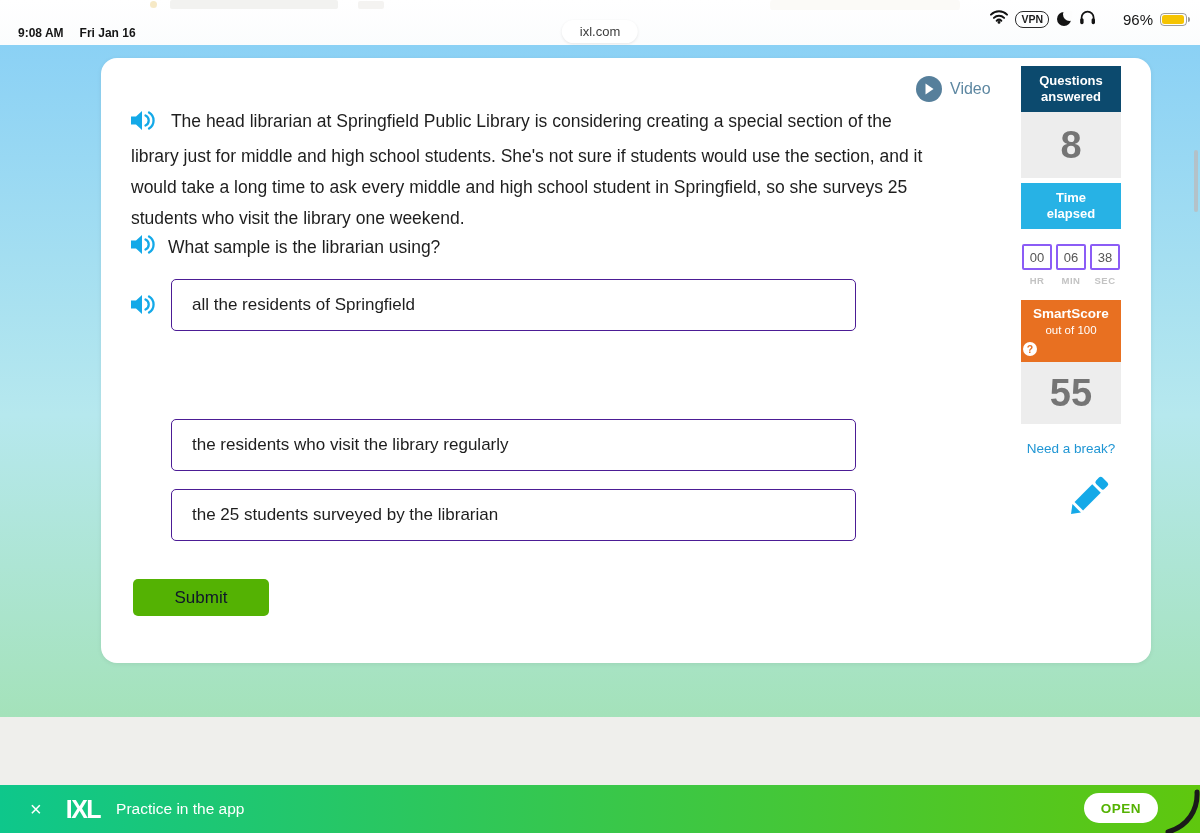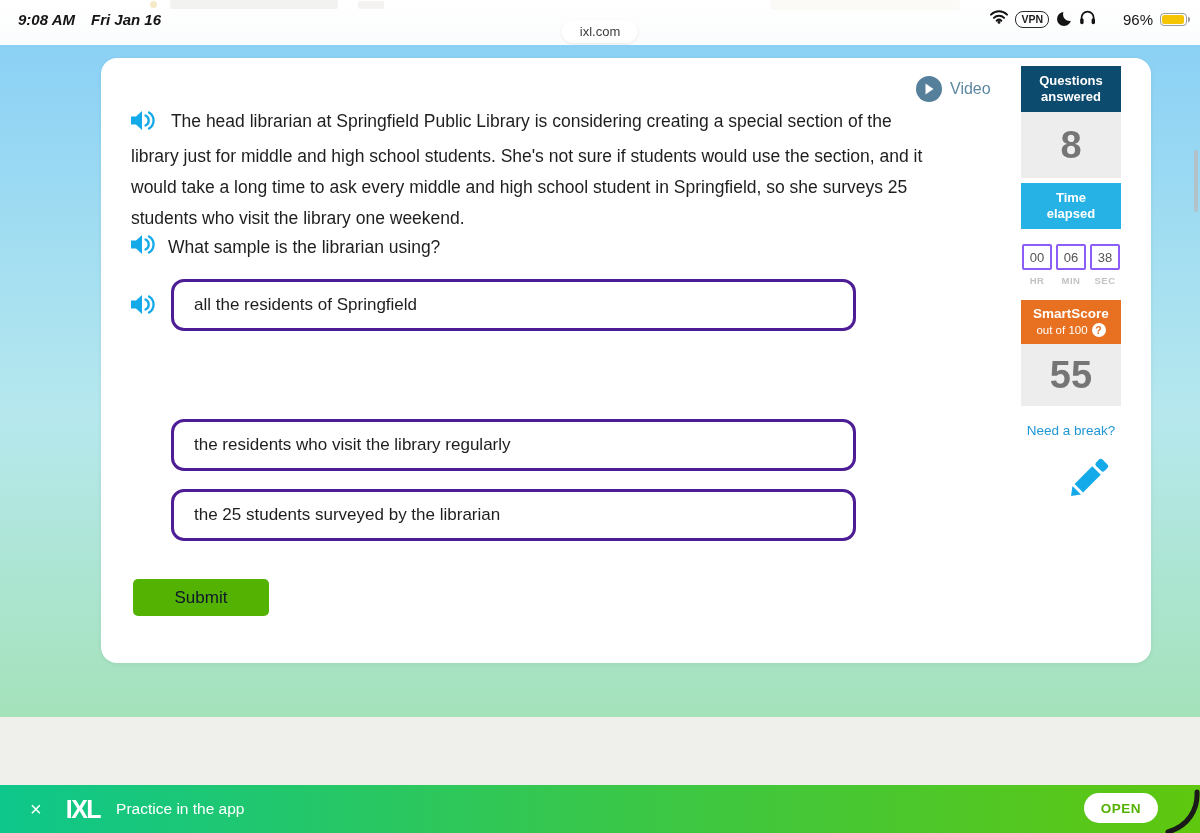--- a/index.html
+++ b/index.html
@@ -6,21 +6,21 @@
   html,body { width:1200px; height:833px; }
   body {
     position:relative; overflow:hidden;
     font-family:"Liberation Sans","DejaVu Sans",sans-serif;
     background:#fff;
   }
 
   
   .status-bar { position:absolute; left:0; top:0; width:1200px; height:45px;
     background:linear-gradient(180deg,#ffffff 0%,#fbfcfd 100%); z-index:30; }
-  .sb-left { position:absolute; left:18px; top:11px; font-size:15px; font-weight:600; color:#151515;font-style:italic; }
+  .sb-left { position:absolute; left:18px; top:26px; font-size:12px; font-weight:600; color:#151515; }
   .sb-left .date { margin-left:16px; }
   .tab-ghost-a { position:absolute; left:170px; top:0; width:168px; height:9px; background:#e6e5e1; opacity:.5; border-radius:2px; }
   .tab-ghost-b { position:absolute; left:358px; top:1px; width:26px; height:8px; background:#edebe7; opacity:.6; border-radius:2px; }
   .tab-ghost-c { position:absolute; left:770px; top:0; width:190px; height:10px; background:#f7f5f0; opacity:.55; border-radius:3px; }
   .tab-ghost-d { position:absolute; left:150px; top:1px; width:7px; height:7px; background:#f2dfae; opacity:.7; border-radius:50%; }
   .url-pill { position:absolute; left:50%; top:20px; transform:translateX(-50%);
     background:#fff; border-radius:13px; padding:4px 18px; font-size:13px; color:#3c3c3c;
     box-shadow:0 1px 3px rgba(0,0,0,0.09); }
   .sb-right { position:absolute; right:13px; top:8px; display:flex; align-items:center; gap:7px; height:22px; }
   .vpn-pill { border:1.5px solid #2b2b2b; border-radius:8px; font-size:10.5px; font-weight:bold;
@@ -51,40 +51,40 @@
   .video-label { font-size:16px; color:#5d87a1; }
 
   .prompt { position:absolute; left:30px; top:48px; width:806px;
     font-size:17.5px; line-height:31px; color:#1e1e1e; }
   .prompt .spk { vertical-align:-4px; margin-right:10px; }
 
   .question-line { position:absolute; left:30px; top:176px; display:flex; align-items:center; gap:12px;
     font-size:17.5px; color:#1e1e1e; }
 
   .option { position:absolute; left:70px; width:685px; height:52px;
-    border:3px solid #4c1d95; border-radius:13px; background:#fff;
+    border:1px solid #4c1d95; border-radius:5px; background:#fff;
     display:flex; align-items:center; padding-left:20px;
     font-size:17px; color:#1e1e1e; cursor:pointer; }
   .opt1 { top:221px; } .opt2 { top:291px; } .opt3 { top:361px; } .opt4 { top:431px; }
   .opt-speaker { position:absolute; left:30px; top:236px; }
 
   .submit-btn { position:absolute; left:32px; top:521px; width:136px; height:37px;
     background:#54b203; border:none; border-radius:5px; color:#0f172a; font-size:17px;
     font-family:inherit; display:flex; align-items:center; justify-content:center; cursor:pointer; }
 
   
   .sidebar { position:absolute; left:920px; top:8px; width:100px; }
   .sb-head { color:#fff; font-weight:bold; font-size:13px; text-align:center;
     padding:7px 2px; line-height:16px; }
   .sb-head.green  { background:#0c4a6e; }
   .sb-head.blue   { background:#27b2e5; }
   .sb-head.blue .narrow { width:62px; margin:0 auto; }
   .sb-head.orange { background:#e87021; padding:5px 2px 6px; }
   .ss-title { font-size:13.5px; line-height:17px; }
-  .ss-sub { font-size:11.5px; font-weight:normal; line-height:16px; display:flex; align-items:center; justify-content:center; gap:4px; }
+  .ss-sub { font-size:11.5px; font-weight:normal; line-height:16px; display:flex; justify-content:center; gap:4px;flex-direction:column; }
   .q-circle { display:inline-flex; width:14px; height:14px; border-radius:50%; background:#fff;
     color:#e87021; font-size:10.5px; font-weight:bold; align-items:center; justify-content:center; }
   .sb-body { background:#ededed; display:flex; align-items:center; justify-content:center;
     font-size:38px; font-weight:bold; color:#757575; }
   .qa-body { height:66px; }
   .ss-body { height:62px; }
   .gap5 { height:5px; }
   .timer-body { height:66px; padding-top:15px; background:transparent; }
   .timer-row { display:flex; justify-content:space-between; padding:0 1px; }
   .t-col { width:30px; text-align:center; }

